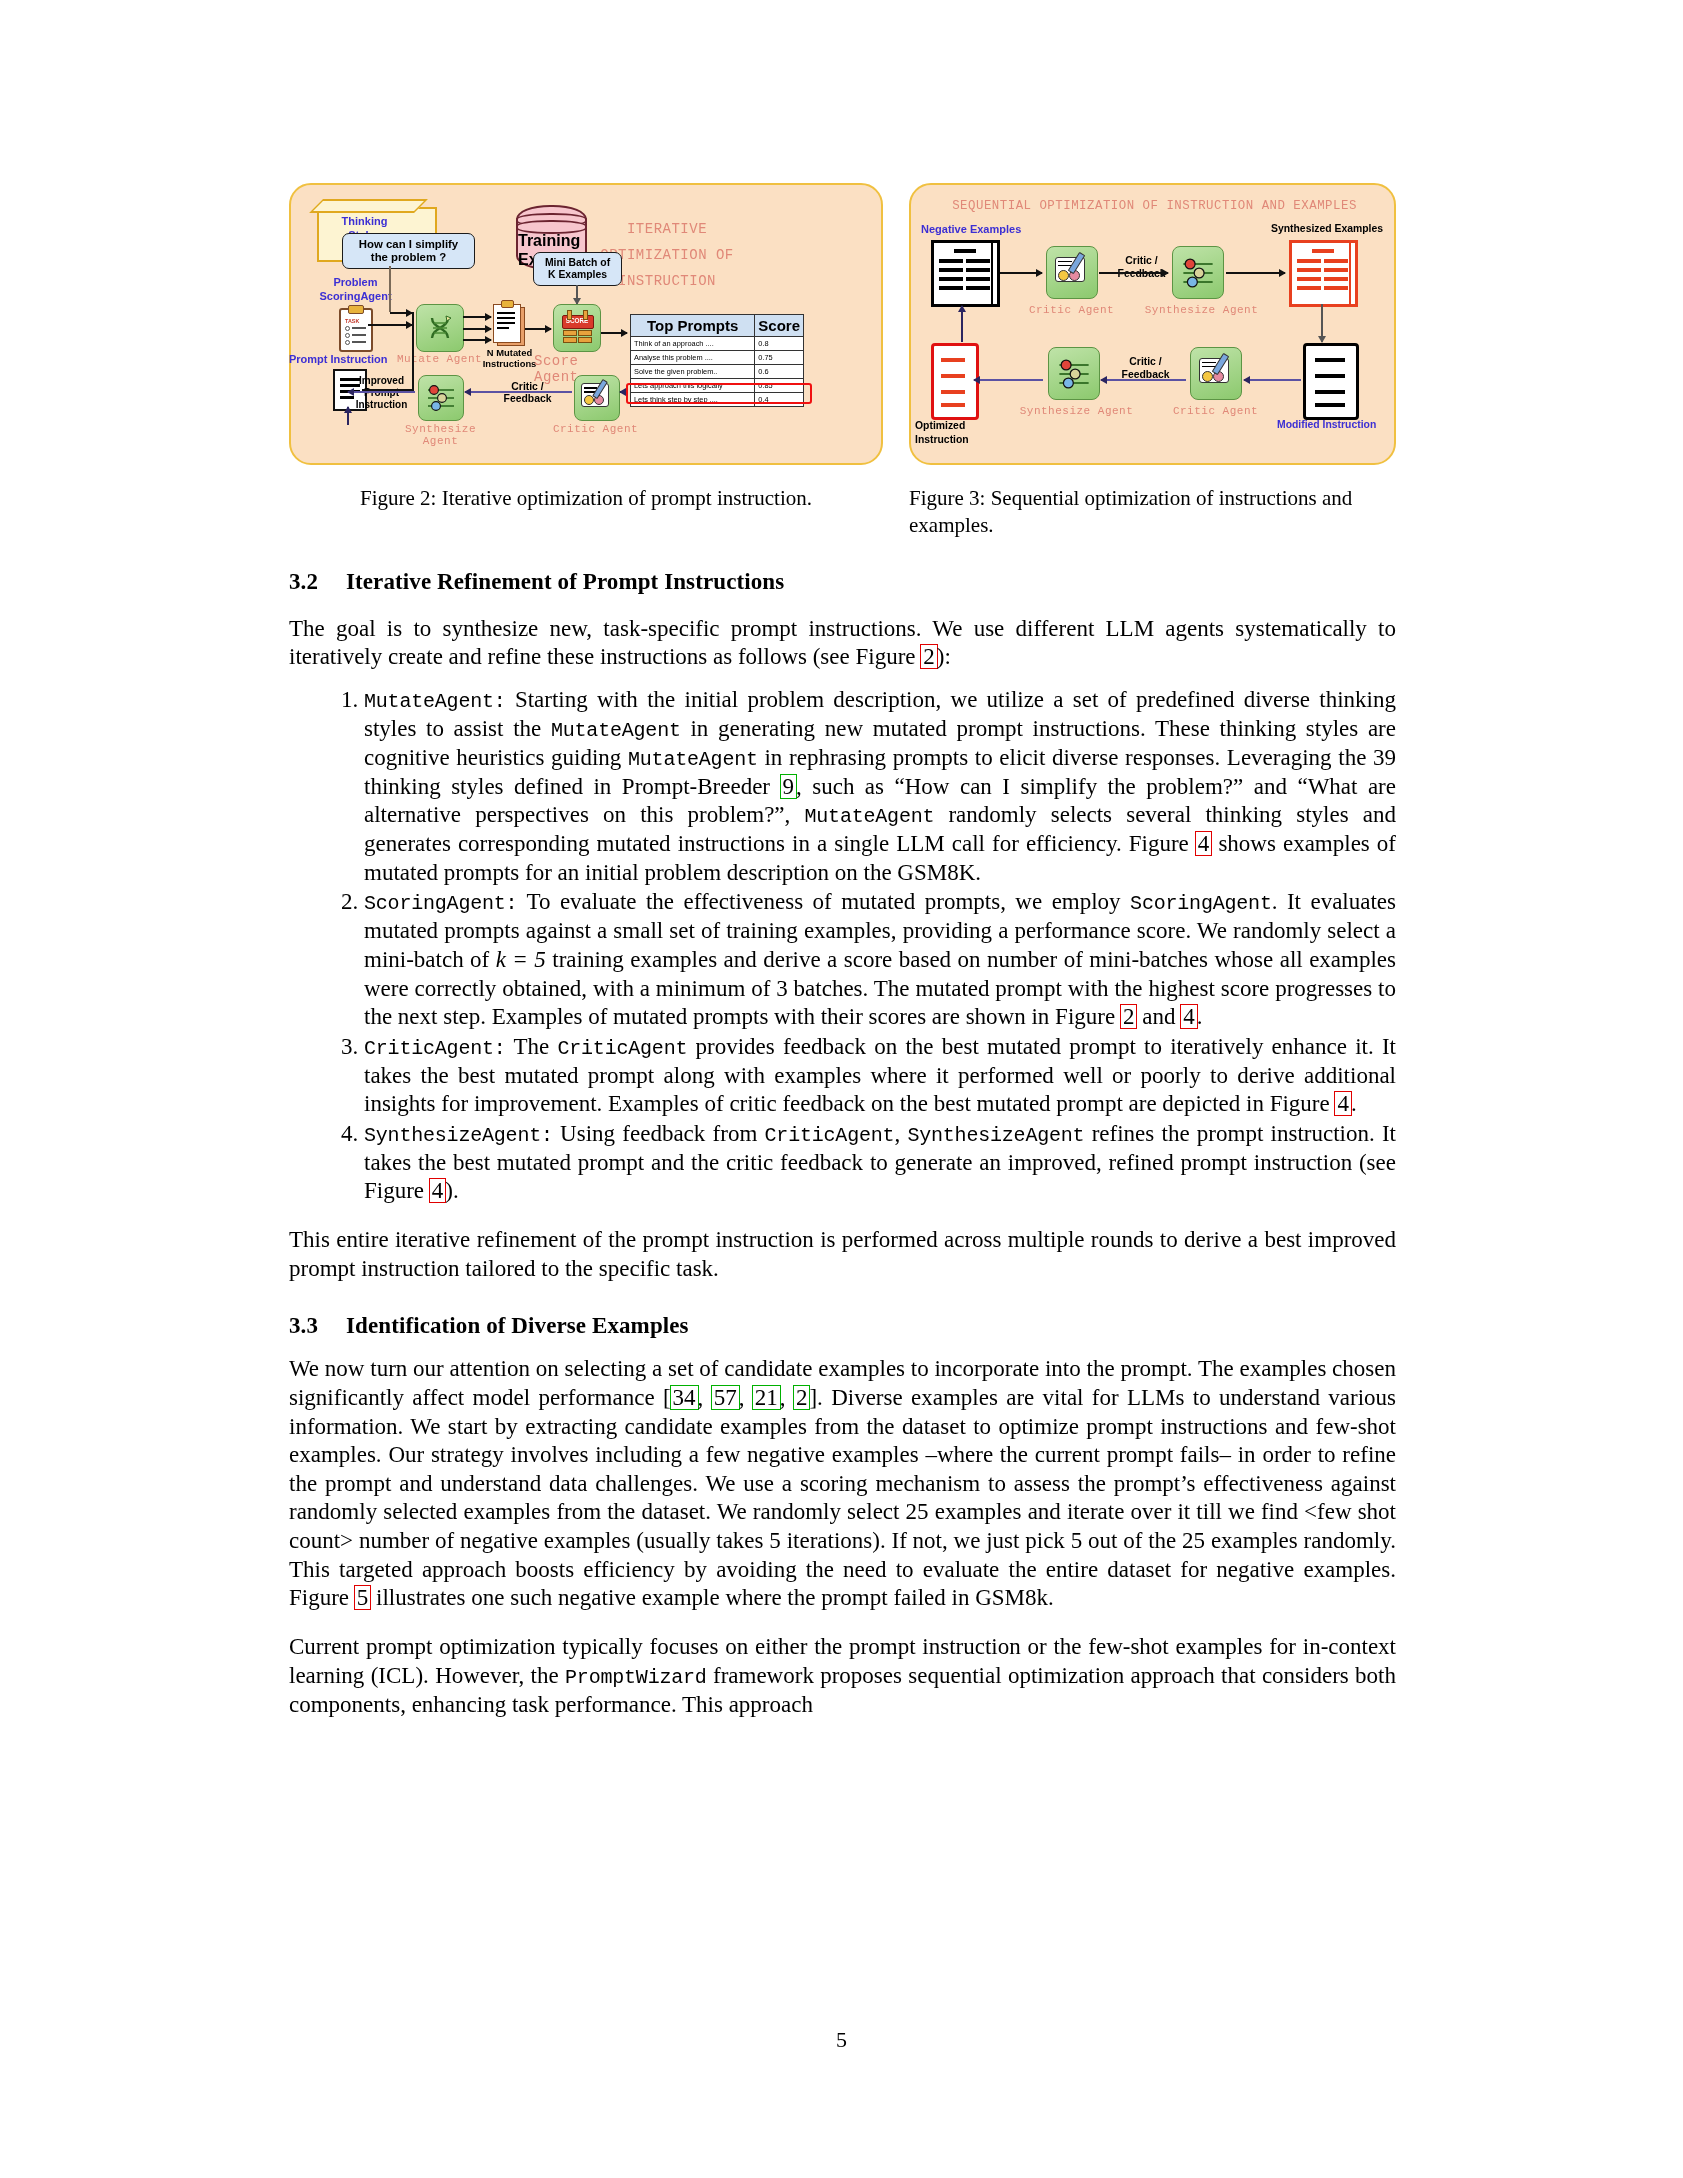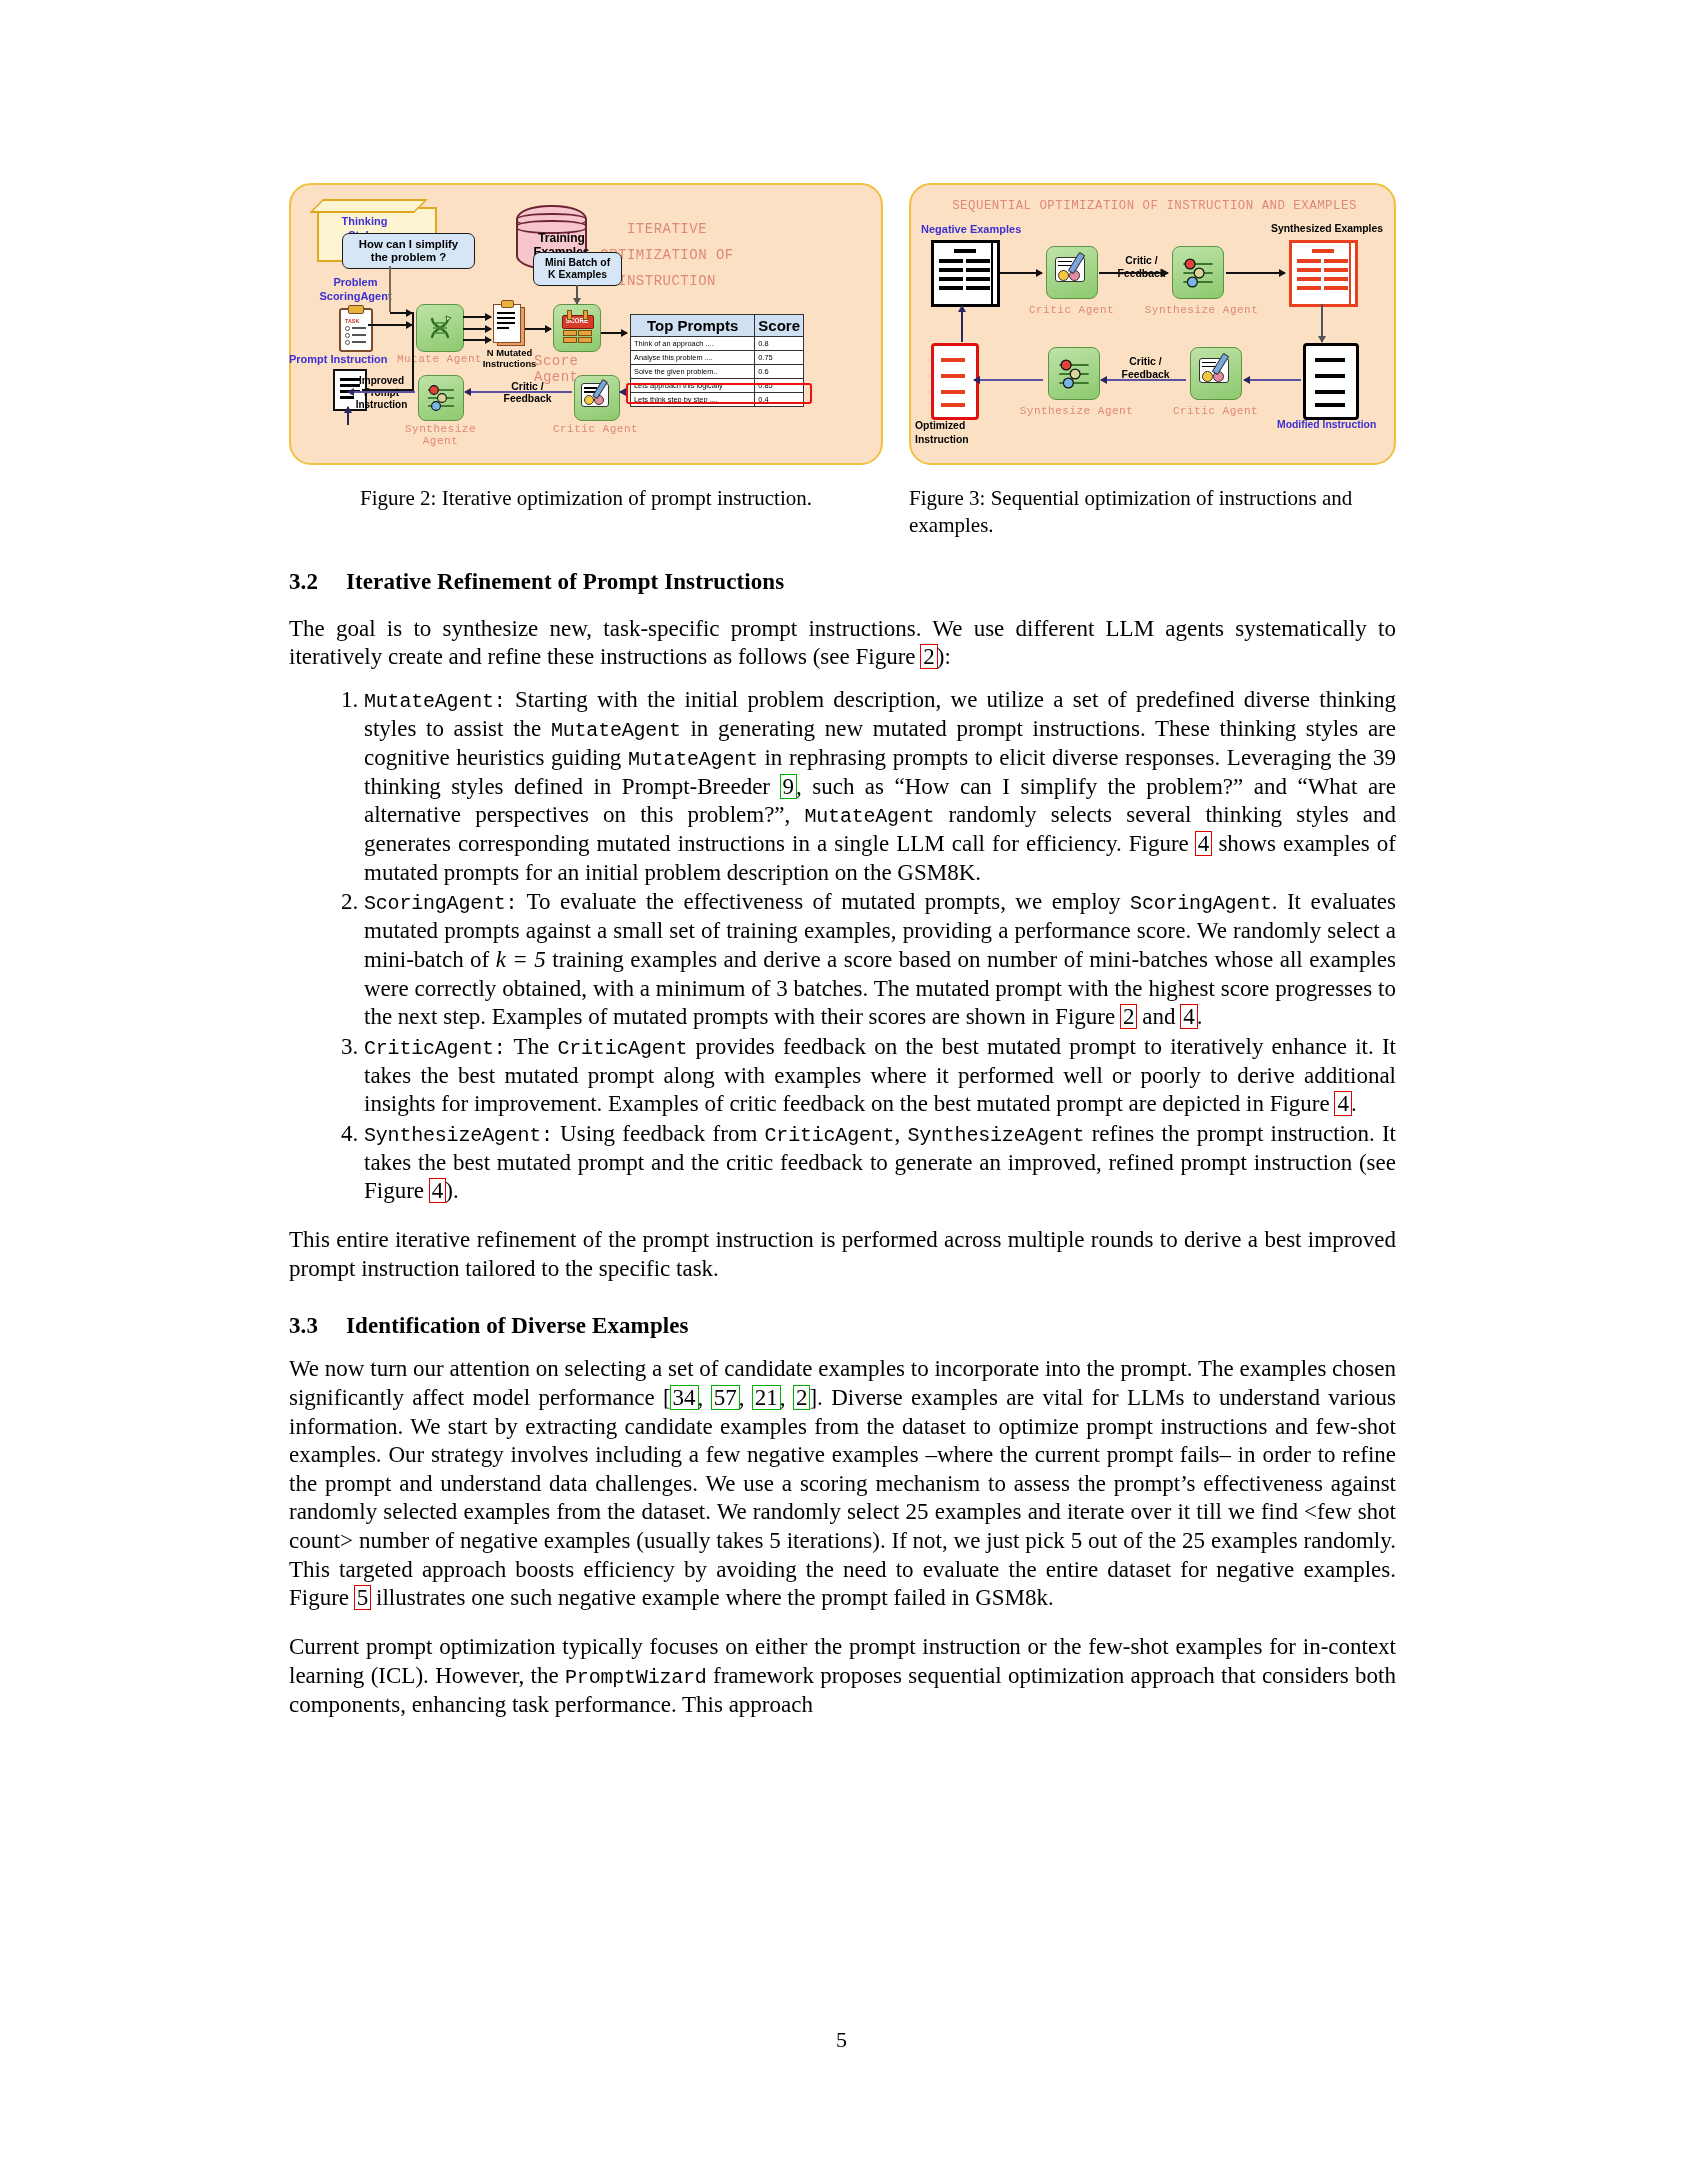--- a/index.html
+++ b/index.html
@@ -323,21 +323,21 @@
           <div class="abs" style="left:42px; top:184px; width:30px; height:38px; background:#fff; border:2.5px solid #111;">
             <div class="doc-line" style="left:5px; top:7px; width:20px;"></div>
             <div class="doc-line" style="left:5px; top:13px; width:20px;"></div>
             <div class="doc-line" style="left:5px; top:19px; width:20px;"></div>
             <div class="doc-line" style="left:5px; top:25px; width:14px;"></div>
           </div>
 
           <div class="cyl" style="left:225px; top:20px;">
             <div class="ring" style="top:6px;"></div>
             <div class="ring" style="top:13px;"></div>
-            <div class="lbl-black" style="position:absolute; left:0; top:24px; width:87px; text-align:center; font-size:12px; line-height:1.2;">
+            <div class="lbl-black" style="position:absolute; left:0; top:24px; width:87px; font-size:16px; line-height:1.2;">
               <span>Training</span><br>
               <span>Examples</span>
             </div>
           </div>
 
           <div class="callout" style="left:242px; top:67px; width:87px; height:32px; font-size:10.4px;">
             <div>
               <span>Mini Batch of</span><br>
               <span>K Examples</span>
             </div>

